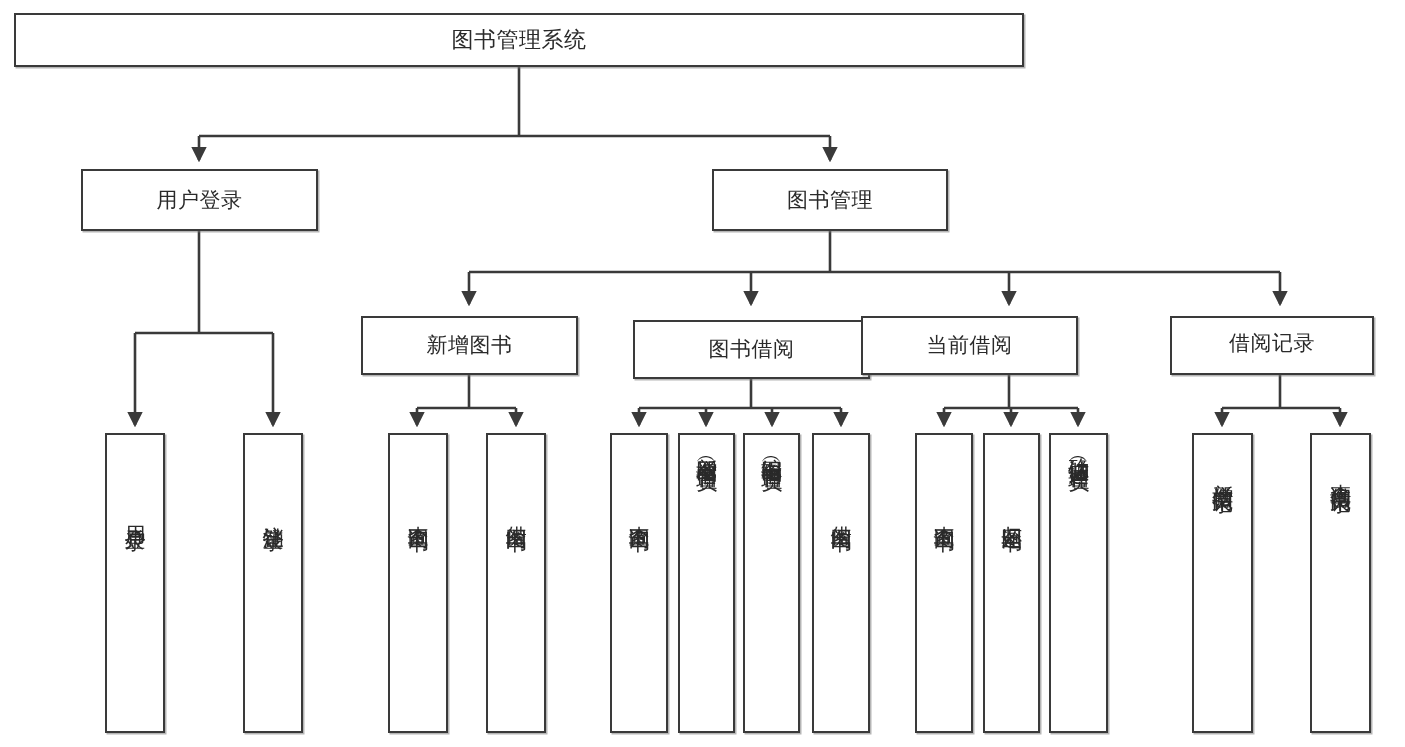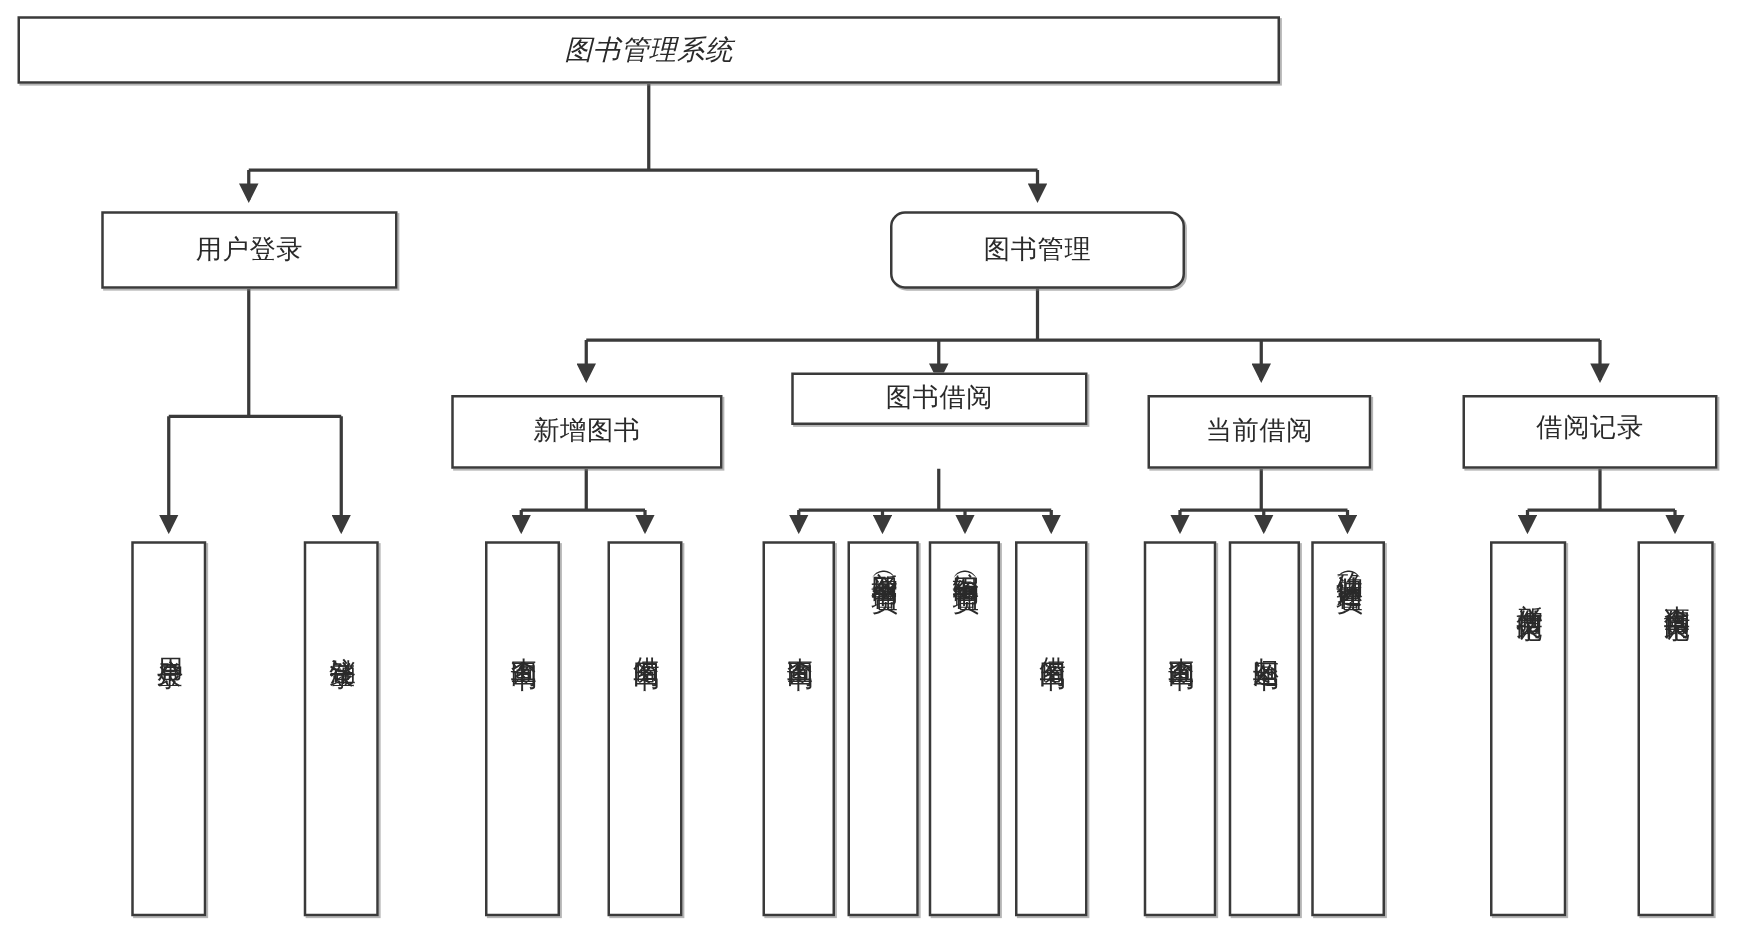--- a/index.html
+++ b/index.html
@@ -38,21 +38,21 @@
     box-shadow: 1.5px 1.5px 0 rgba(120,120,120,0.55);
   }
   .node .label {
     font-size: 21px;
     line-height: 1.15;
     letter-spacing: 0.5px;
     color: #2a2a2a;
     text-align: center;
     white-space: nowrap;
   }
-  .node.root .label { font-size: 22px; font-style: italic; }
+  .node.root .label { font-size: 22px; }
   .node.lvl2 .label { font-size: 21px; }
   .node.lvl3 .label { font-size: 21px; }
 
   
   .node.leaf {
     align-items: flex-start;
     justify-content: center;
     padding-top: 6px;
   }
   .node.leaf .label {
@@ -132,31 +132,31 @@
     </g>
   </svg>
 
   <div class="node root" style="left:14px; top:13px; width:1010px; height:54px;">
     <span class="label">图书管理系统</span>
   </div>
 
   <div class="node lvl2" style="left:81px; top:169px; width:237px; height:62px;">
     <span class="label">用户登录</span>
   </div>
-  <div class="node lvl2" style="left:712px; top:169px; width:236px; height:62px;border-radius:12px;">
+  <div class="node lvl2" style="left:712px; top:169px; width:236px; height:62px;">
     <span class="label">图书管理</span>
   </div>
 
   <div class="node lvl3" style="left:361px; top:316px; width:217px; height:59px;">
     <span class="label">新增图书</span>
   </div>
-  <div class="node lvl3" style="left:633px; top:298px; width:237px; height:42px;">
+  <div class="node lvl3" style="left:633px; top:320px; width:237px; height:59px;">
     <span class="label">图书借阅</span>
   </div>
-  <div class="node lvl3" style="left:918px; top:316px; width:179px; height:59px;">
+  <div class="node lvl3" style="left:861px; top:316px; width:217px; height:59px;">
     <span class="label">当前借阅</span>
   </div>
   <div class="node lvl3" style="left:1170px; top:316px; width:204px; height:59px;font-family:Liberation Mono, monospace;">
     <span class="label">借阅记录</span>
   </div>
 
   <div class="node leaf mid" style="left:105px; top:433px; width:60px; height:300px;">
     <span class="label" style="margin-top:68px;">用户登录</span>
   </div>
   <div class="node leaf mid" style="left:243px; top:433px; width:60px; height:300px;">

